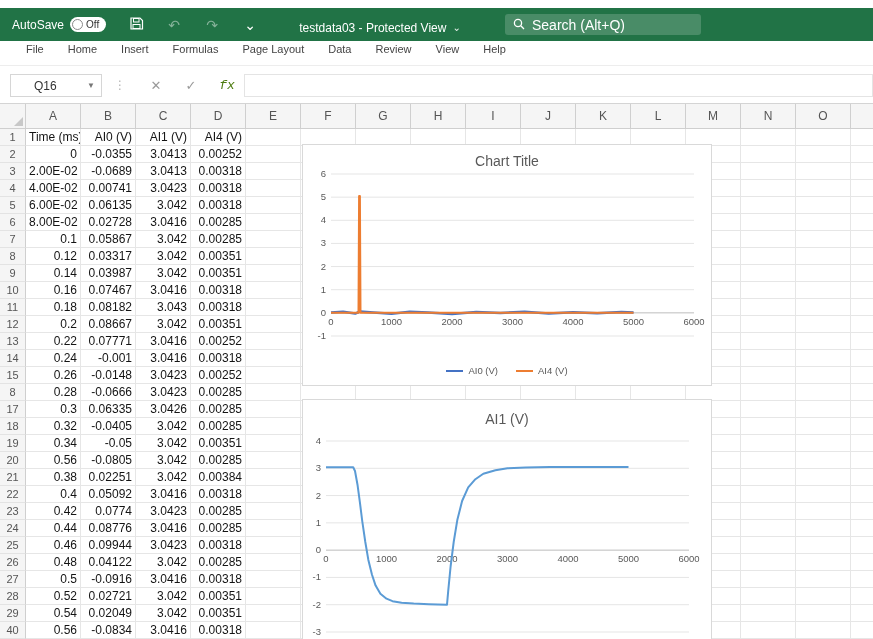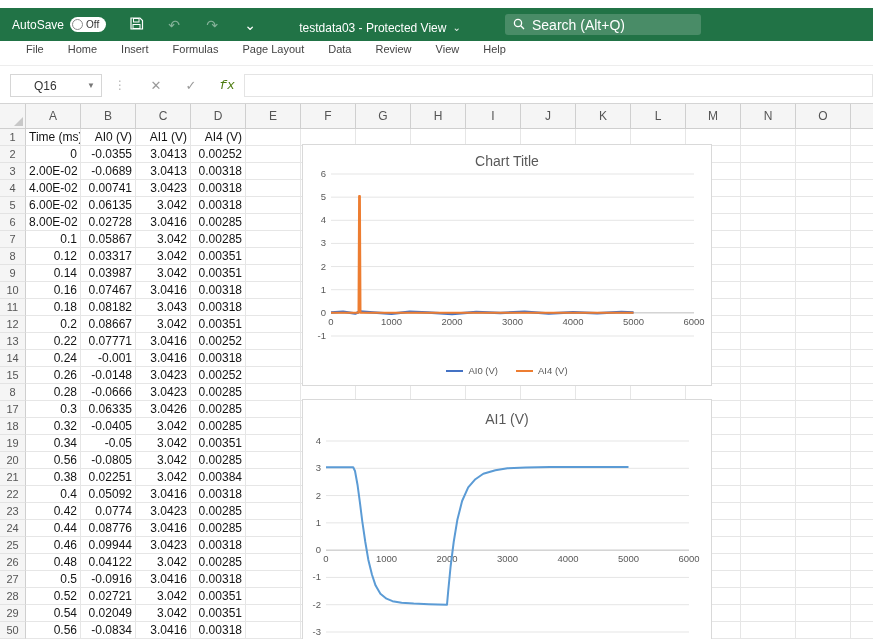--- a/index.html
+++ b/index.html
@@ -680,21 +680,21 @@
         <div class="cell"></div>
         <div class="cell"></div>
         <div class="cell"></div>
         <div class="cell"></div>
         <div class="cell"></div>
         <div class="cell"></div>
         <div class="cell"></div>
         <div class="cell"></div>
       </div>
       <div class="grid-row">
-        <div class="row-header">50</div>
+        <div class="row-header">40</div>
         <div class="cell">0.56</div>
         <div class="cell">-0.0834</div>
         <div class="cell">3.0416</div>
         <div class="cell">0.00318</div>
         <div class="cell"></div>
         <div class="cell"></div>
         <div class="cell"></div>
         <div class="cell"></div>
         <div class="cell"></div>
         <div class="cell"></div>

